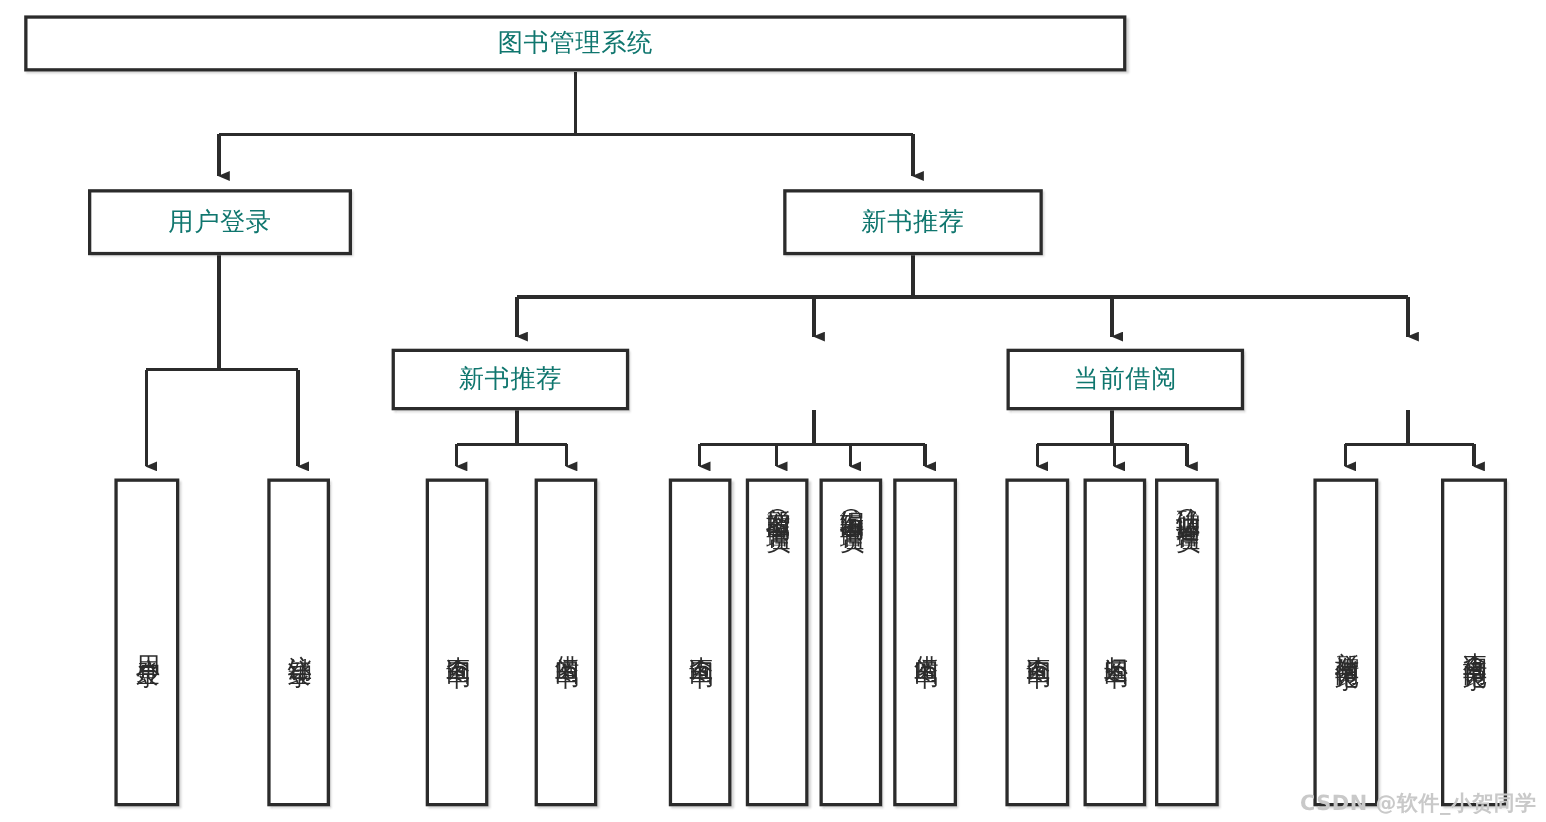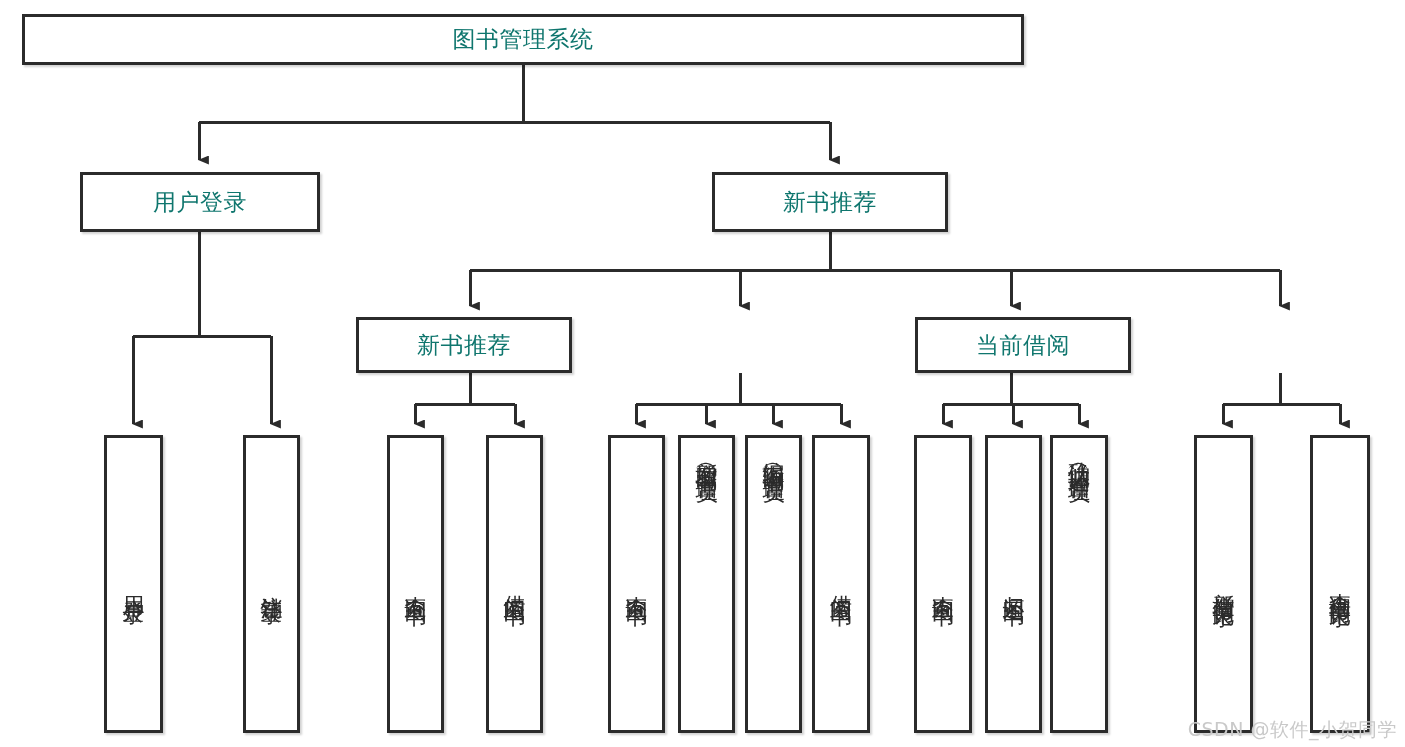--- a/index.html
+++ b/index.html
@@ -67,20 +67,21 @@
   }
   #watermark {
     position: absolute;
     right: 8px;
     bottom: 4px;
     color: #c9c9c9;
     font-size: 19px;
     letter-spacing: 0.5px;
     white-space: nowrap;
     pointer-events: none;
+    font-weight: bold;
   }
 </style>
 </head>
 <body>
 
 <div id="page">
 
   <svg id="diagram-svg" viewBox="0 0 1405 747" xmlns="http://www.w3.org/2000/svg">
     <defs>
       <marker id="arrow" viewBox="0 0 10 12" refX="5" refY="11" markerWidth="9" markerHeight="11" orient="auto-start-reverse" markerUnits="userSpaceOnUse">

